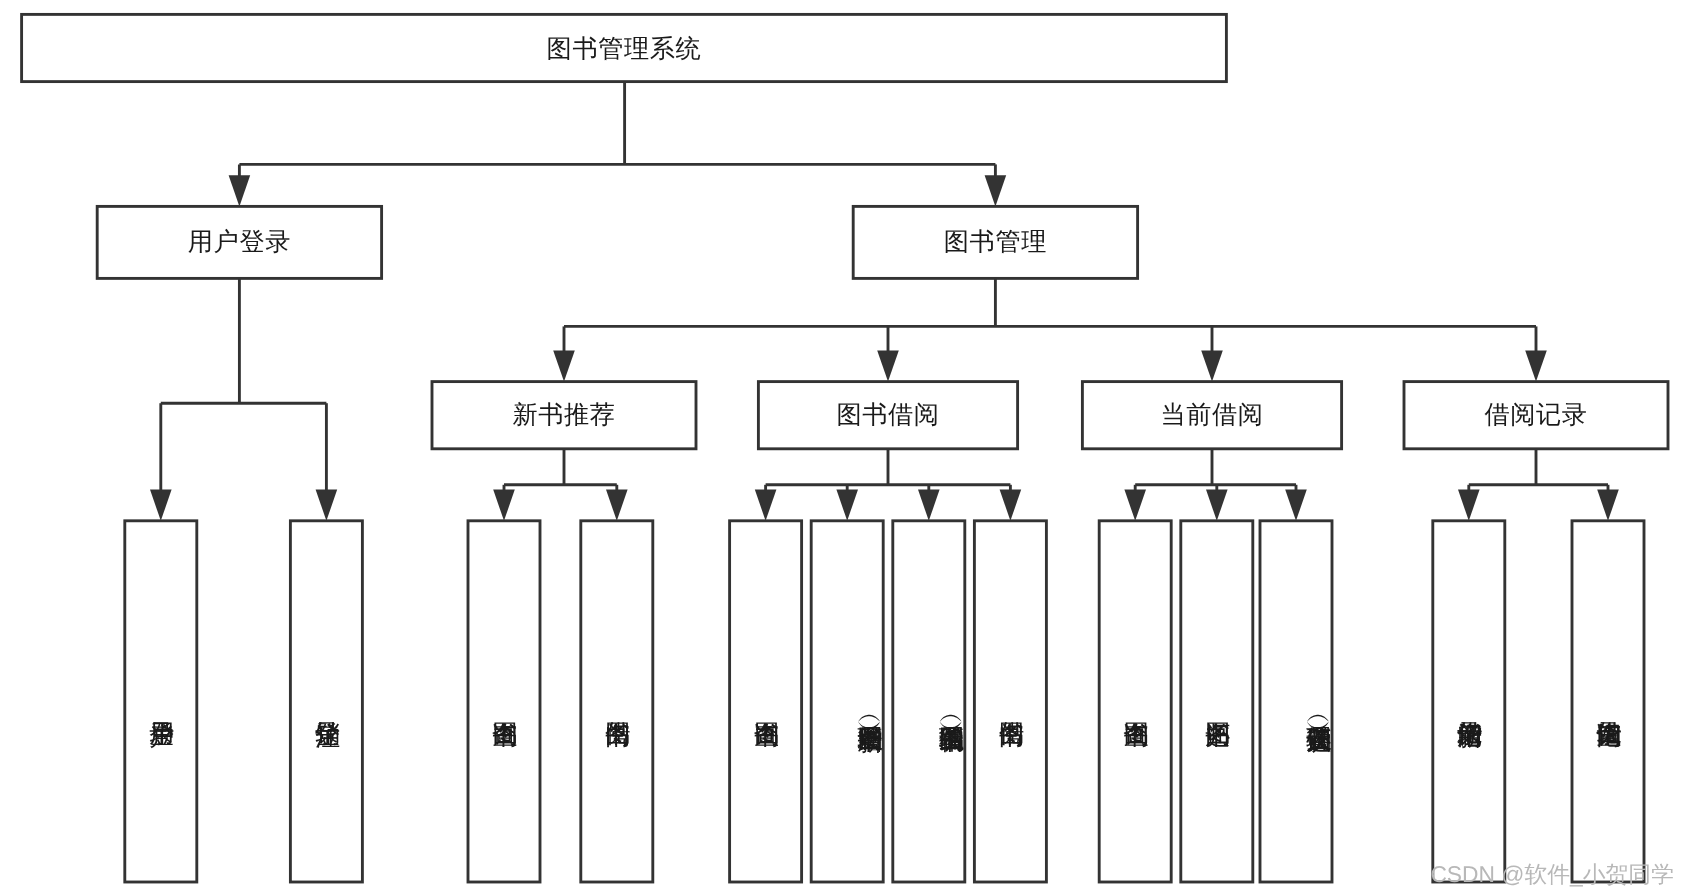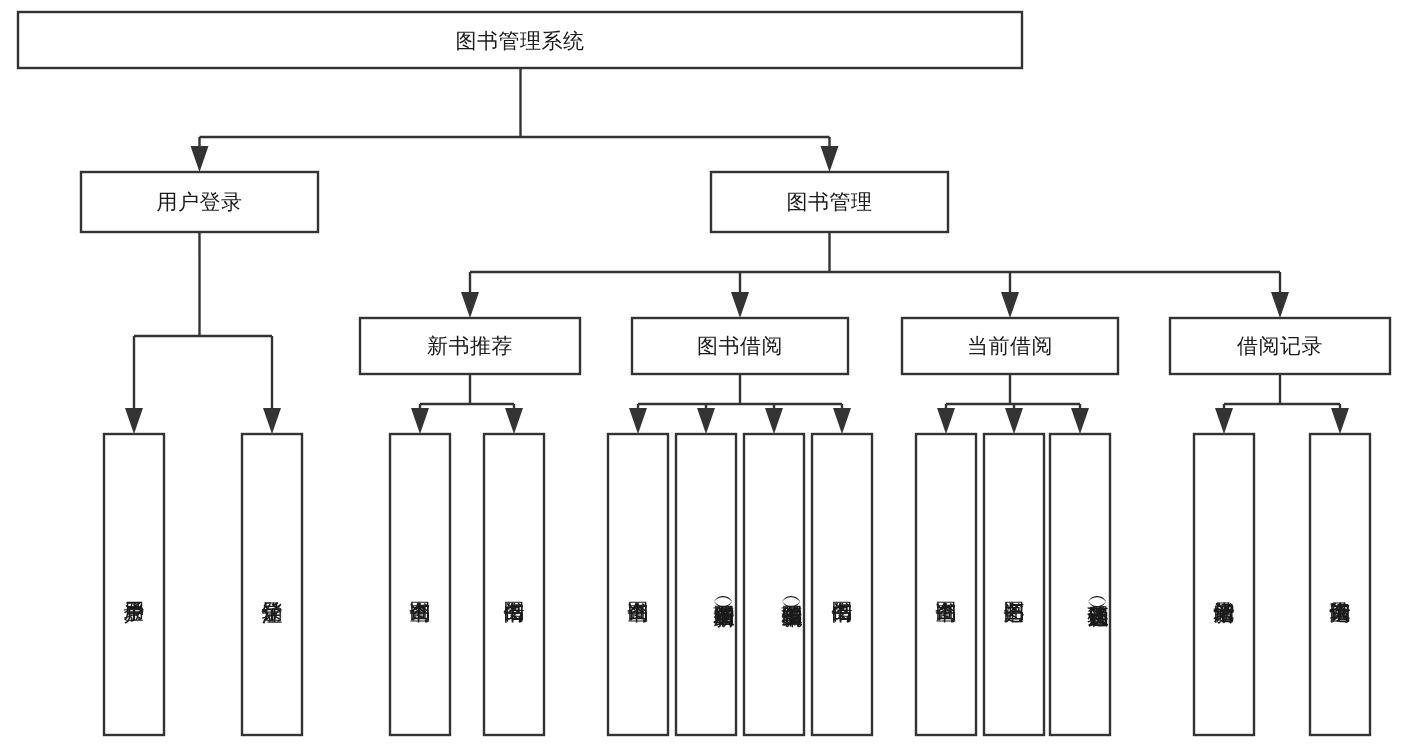--- a/index.html
+++ b/index.html
@@ -209,14 +209,15 @@
   <div class="vlabel-wrap node-label-v" style="left:608px; top:434px; width:60px; height:301px;">查询图书</div>
   <div class="vlabel-wrap node-label-v" style="left:676px; top:434px; width:60px; height:301px; align-items:flex-start; padding-top:8px; box-sizing:border-box;">新增图书（管理员）</div>
   <div class="vlabel-wrap node-label-v" style="left:744px; top:434px; width:60px; height:301px; align-items:flex-start; padding-top:8px; box-sizing:border-box;">编辑图书（管理员）</div>
   <div class="vlabel-wrap node-label-v" style="left:812px; top:434px; width:60px; height:301px;">借阅图书</div>
   <div class="vlabel-wrap node-label-v" style="left:916px; top:434px; width:60px; height:301px;">查询图书</div>
   <div class="vlabel-wrap node-label-v" style="left:984px; top:434px; width:60px; height:301px;">归还图书</div>
   <div class="vlabel-wrap node-label-v" style="left:1050px; top:434px; width:60px; height:301px; align-items:flex-start; padding-top:8px; box-sizing:border-box;">确认归还（管理员）</div>
   <div class="vlabel-wrap node-label-v" style="left:1194px; top:434px; width:60px; height:301px;">新增借阅记录</div>
   <div class="vlabel-wrap node-label-v" style="left:1310px; top:434px; width:60px; height:301px;">查询借阅记录</div>
 
+  <div class="watermark" style="left:1192px; top:716px;">CSDN @软件_小贺同学</div>
 
 </div>
 
 </body></html>

